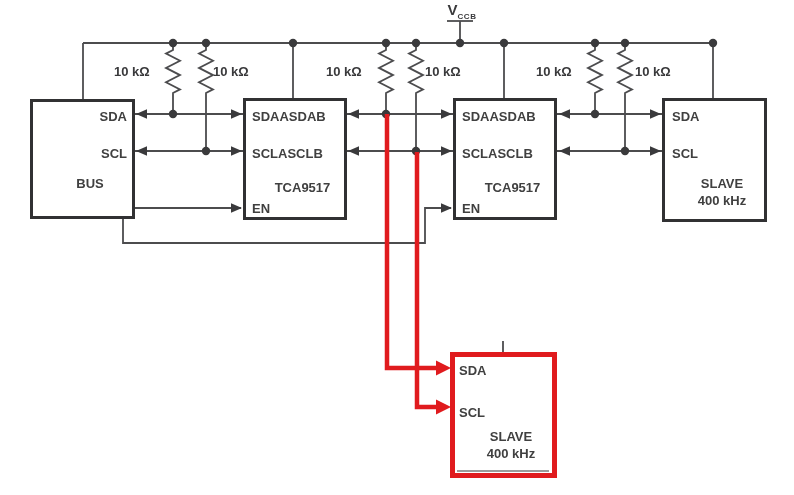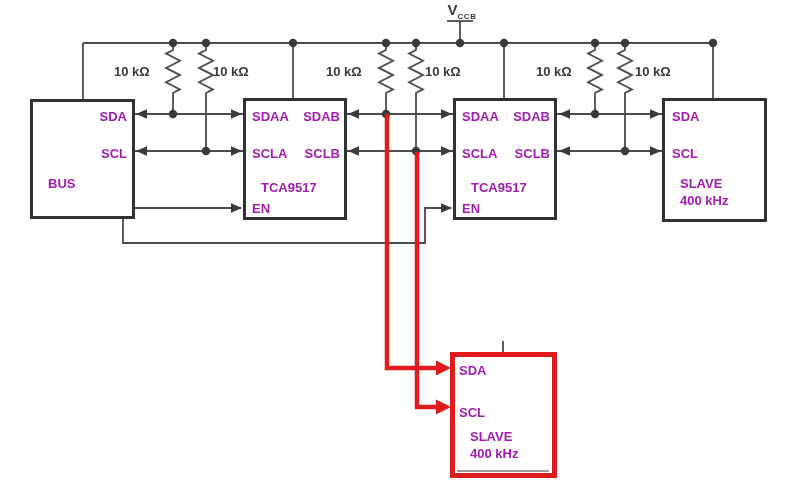--- a/index.html
+++ b/index.html
@@ -3,26 +3,26 @@
 <meta charset="utf-8">
 <style>
   html,body{margin:0;padding:0;background:#ffffff;}
   .canvas{
     position:relative;width:794px;height:493px;background:#ffffff;overflow:hidden;
     font-family:"Liberation Sans",sans-serif;color:#3a3a3c;
   }
   .wiring{position:absolute;left:0;top:0;}
   .block{
     position:absolute;border:3px solid #313133;background:transparent;
-    font-weight:bold;font-size:13px;color:#a21caf;box-sizing:border-box;
+    font-weight:bold;font-size:13px;color:#404040;box-sizing:border-box;
   }
   .block.red{border:5px solid #e01b1e;}
   .pin{position:absolute;white-space:nowrap;line-height:15px;}
-  .pinrow{position:absolute;left:6px;right:4px;display:flex;justify-content:space-between;line-height:15px;}
-  .blockname{position:absolute;left:15px;right:0;text-align:left;line-height:17px;}
+  .pinrow{position:absolute;left:6px;right:4px;display:flex;line-height:15px;}
+  .blockname{position:absolute;left:15px;right:0;text-align:center;line-height:17px;}
   .rlabel{position:absolute;top:64px;width:54px;text-align:left;font-weight:bold;font-size:13px;white-space:nowrap;line-height:16px;}
   .vcc{position:absolute;left:442px;top:1px;width:40px;text-align:center;font-weight:bold;font-size:15px;line-height:18px;}
   .vcc sub{font-size:8px;letter-spacing:0.5px;}
   .remnant{position:absolute;left:2px;right:3px;bottom:1px;height:2px;background:#9b9b9b;}
 </style>
 </head>
 <body>
 
 <div class="canvas">
 

